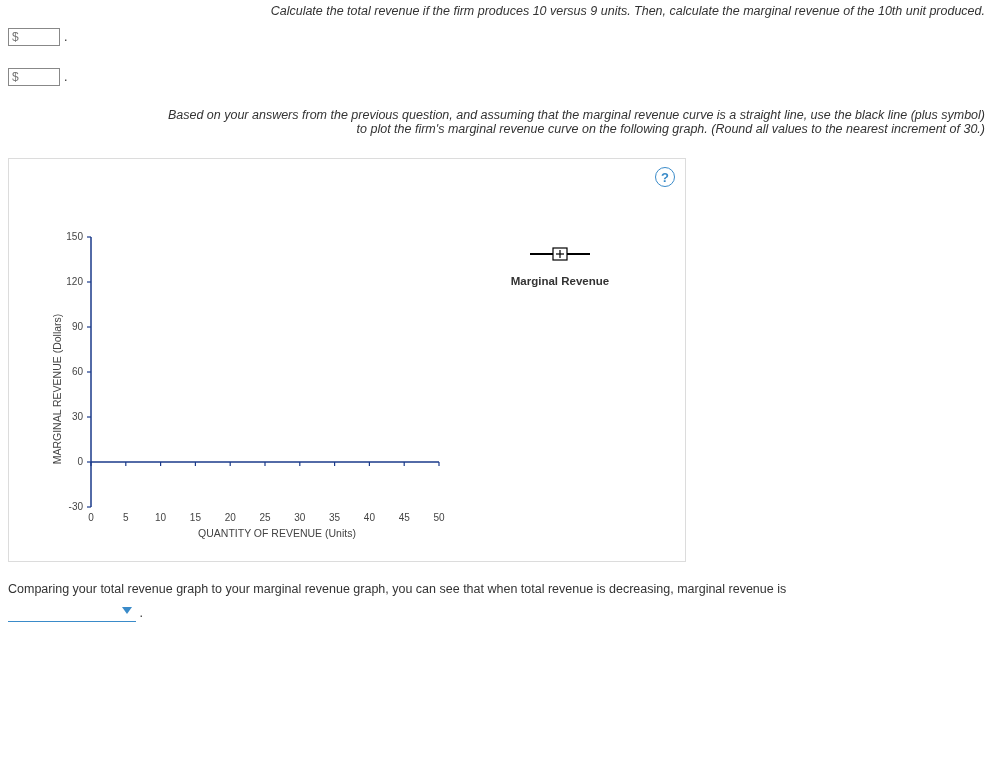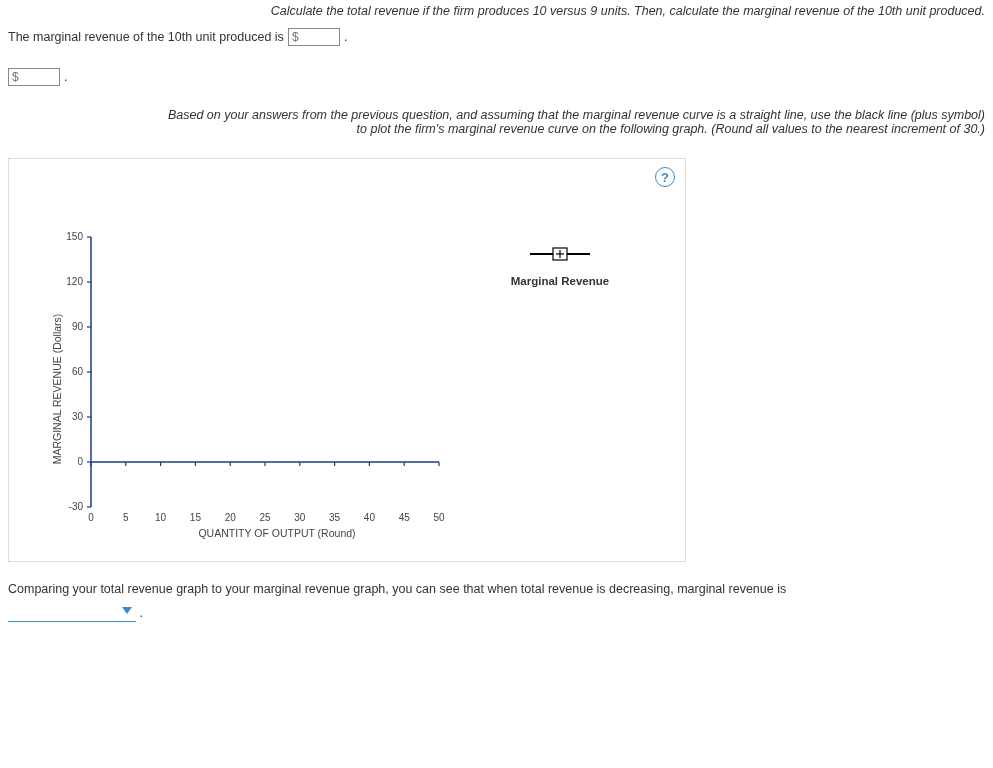--- a/index.html
+++ b/index.html
@@ -114,21 +114,20 @@
       border-right: 5px solid transparent;
       border-top: 7px solid #3a8bc9;
     }
   </style>
 </head>
 <body>
 
 <div class="q-block">
   <div class="italic">Calculate the total revenue if the firm produces 10 versus 9 units. Then, calculate the marginal revenue of the 10th unit produced.</div>
   <div class="row">
-    <span>The marginal revenue of the 10th unit produced is</span>
     <input class="currency-input" placeholder="$" style="">
     <span>.</span>
   </div>
 </div>
 
 <div class="q-block">
   <div class="row">
     <input class="currency-input" placeholder="$" style="">
     <span>.</span>
   </div>
@@ -190,21 +189,21 @@
         <line x1="295.6" y1="233" x2="295.6" y2="237" stroke="#1a3a8a" stroke-width="1.2"></line>
         <text x="295.6" y="292" text-anchor="middle" class="tick-label">35</text>
         <line x1="330.40000000000003" y1="233" x2="330.40000000000003" y2="237" stroke="#1a3a8a" stroke-width="1.2"></line>
         <text x="330.40000000000003" y="292" text-anchor="middle" class="tick-label">40</text>
         <line x1="365.2" y1="233" x2="365.2" y2="237" stroke="#1a3a8a" stroke-width="1.2"></line>
         <text x="365.2" y="292" text-anchor="middle" class="tick-label">45</text>
         <line x1="400" y1="233" x2="400" y2="237" stroke="#1a3a8a" stroke-width="1.2"></line>
         <text x="400" y="292" text-anchor="middle" class="tick-label">50</text>
       </svg>
     <div class="y-axis-label">MARGINAL REVENUE (Dollars)</div>
-    <div class="x-axis-label">QUANTITY OF OUTPUT (Round)</div>
+    <div class="x-axis-label">QUANTITY OF REVENUE (Units)</div>
   </div>
 </div>
 
 <div class="footer-row">
   <span>Comparing your total revenue graph to your marginal revenue graph, you can see that when total revenue is decreasing, marginal revenue is</span>
   <br>
   <span class="dropdown-slot">
     <span class="dropdown-arrow"></span>
   </span>
   <span> .</span>

